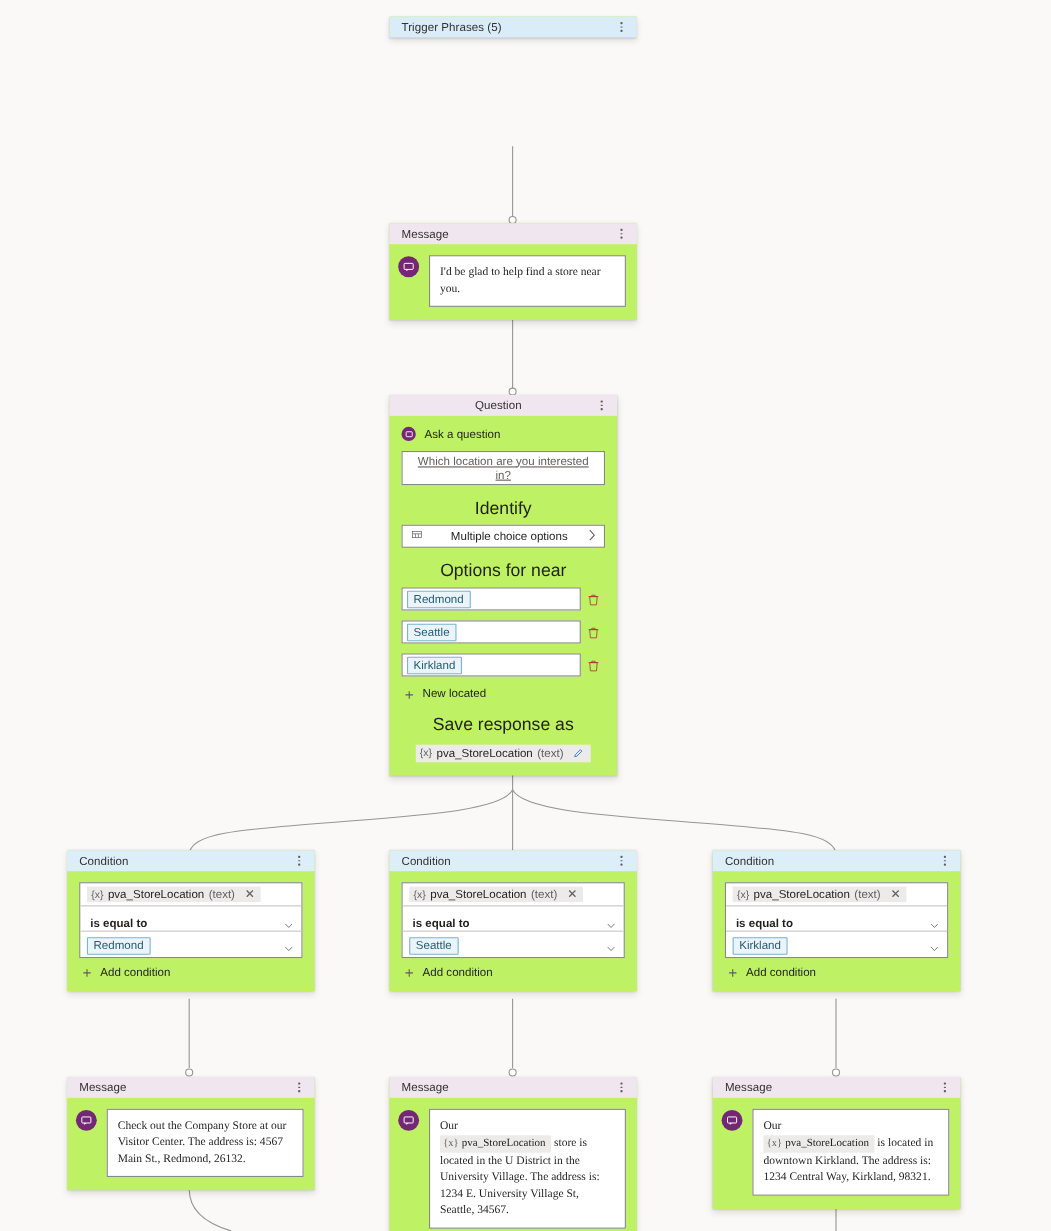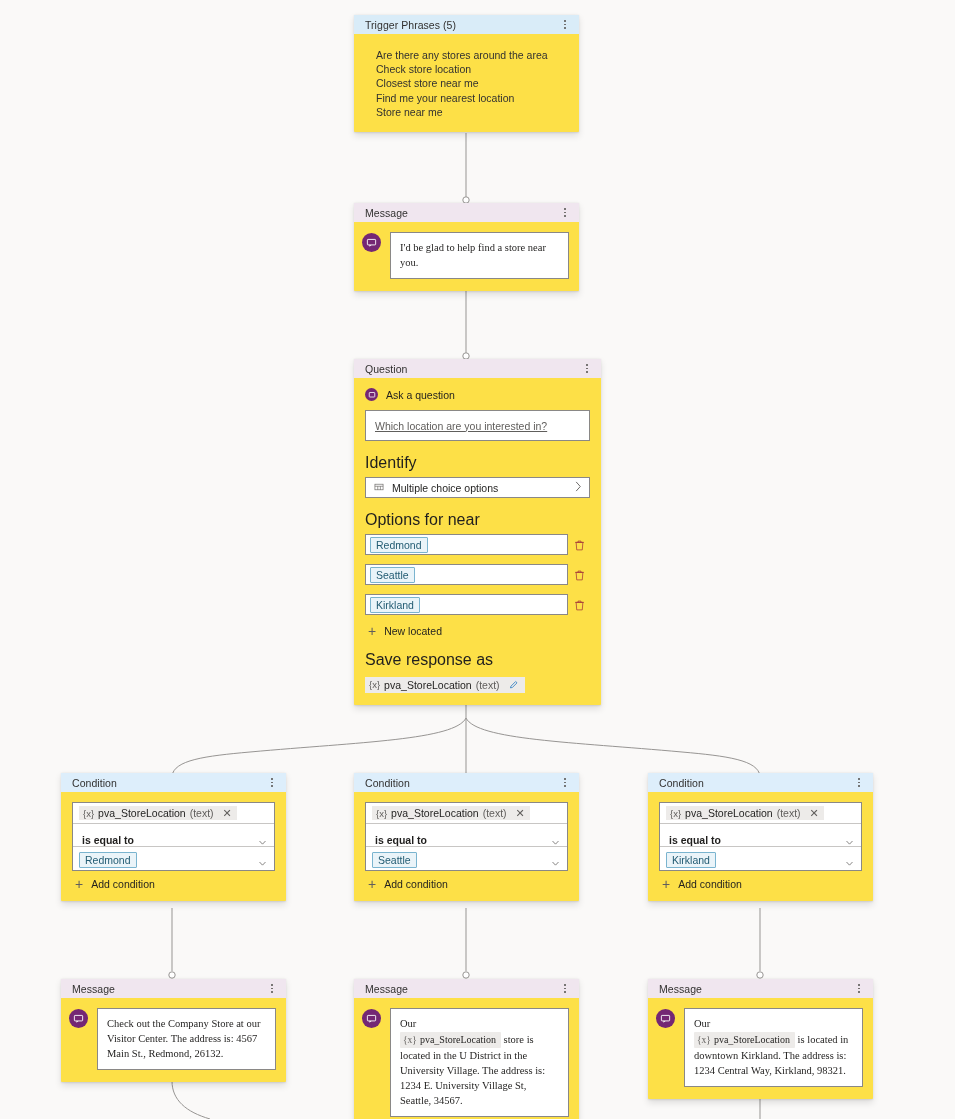--- a/index.html
+++ b/index.html
@@ -13,21 +13,21 @@
   #canvas { position: relative; width: 955px; height: 1119px; }
 
   svg.connectors {
     position: absolute; left: 0; top: 0;
     width: 955px; height: 1119px;
     pointer-events: none;
   }
 
   .node {
     position: absolute;
-    background: #fde047;
+    background: #bef264;
     box-shadow: 0 0.6px 1.8px rgba(0,0,0,0.10), 0 3.2px 7.2px rgba(0,0,0,0.11);
     border-radius: 1px;
   }
   .node-header {
     height: 19px;
     display: flex; align-items: center;
     padding: 0 8px 0 11px;
     font-size: 10.5px;
     color: #323130;
     letter-spacing: 0.05px;
@@ -200,27 +200,20 @@
 
   <div class="node" style="left:354px; top:15px; width:225px;">
     <div class="node-header hdr-trigger">
       <span class="title">Trigger Phrases (5)</span>
       <span class="kebab">
           <i></i>
           <i></i>
           <i></i>
         </span>
     </div>
-    <div class="phrase-list">
-      <div class="phrase">Are there any stores around the area</div>
-      <div class="phrase">Check store location</div>
-      <div class="phrase">Closest store near me</div>
-      <div class="phrase">Find me your nearest location</div>
-      <div class="phrase">Store near me</div>
-    </div>
   </div>
 
   <div class="node" style="left:354px; top:203px; width:225px;">
     <div class="node-header hdr-message">
       <span class="title">Message</span>
       <span class="kebab">
           <i></i>
           <i></i>
           <i></i>
         </span>
@@ -231,21 +224,21 @@
             <rect x="2" y="3.5" width="12" height="8" rx="1" fill="none" stroke="#fff" stroke-width="1.3"></rect>
             <path d="M5 11.5 L5 14 L8 11.5 Z" fill="#fff"></path>
           </svg>
       </div>
       <div class="msg-bubble">
         <p>I'd be glad to help find a store near you.</p>
       </div>
     </div>
   </div>
 
-  <div class="node" style="left:354px; top:359px; width:247px;">
+  <div class="node" style="left:354px; top:359px; width:207px;text-align:center;">
     <div class="node-header hdr-question">
       <span class="title">Question</span>
       <span class="kebab">
           <i></i>
           <i></i>
           <i></i>
         </span>
     </div>
     <div class="node-body">
       <div class="ask-row">

